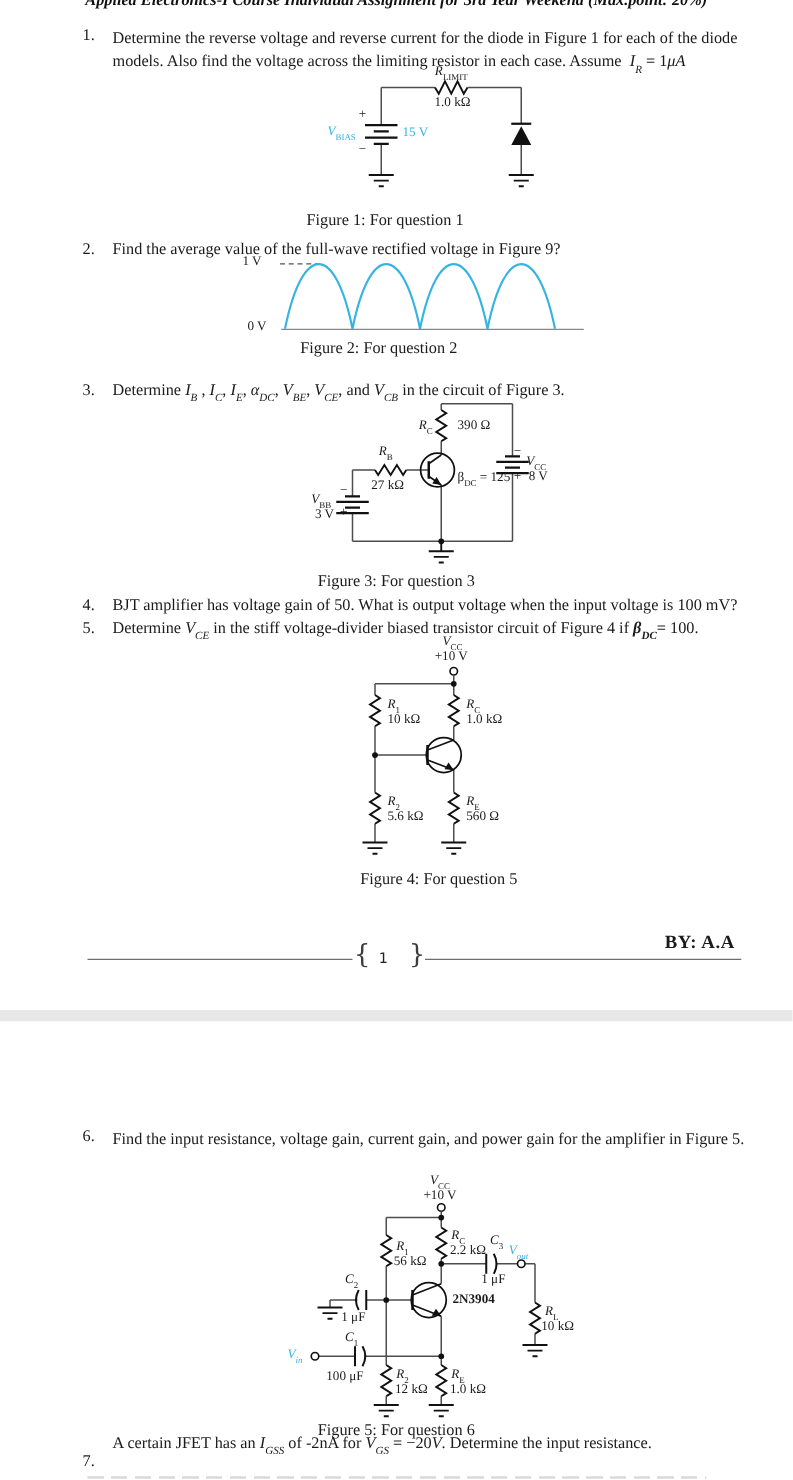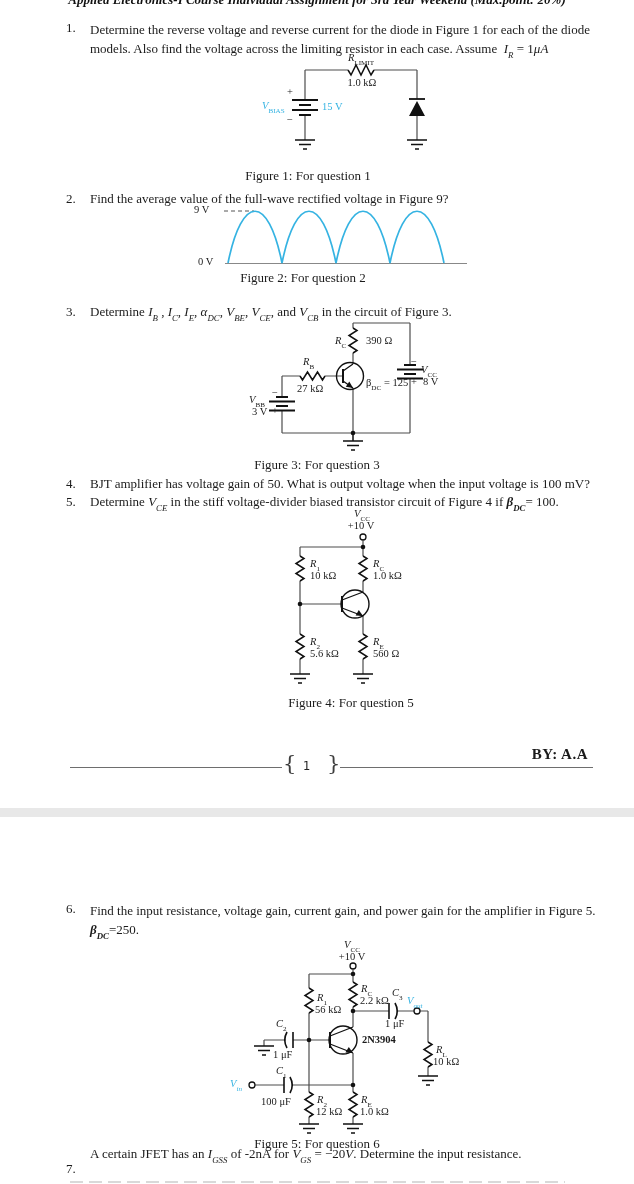--- a/index.html
+++ b/index.html
@@ -158,35 +158,34 @@
 
 <div class="qnum" style="left:66px; top:476px;">4.</div>
 <div class="qtext" style="left:90px; top:476px;">BJT amplifier has voltage gain of 50. What is output voltage when the input voltage is 100 mV?</div>
 
 <div class="qnum" style="left:66px; top:494px;">5.</div>
 <div class="qtext" style="left:90px; top:494px;">Determine <i>V</i><sub><i>CE</i></sub> in the stiff voltage-divider biased transistor circuit of Figure 4 if <b><i>β</i><sub><i>DC</i></sub></b>= 100.</div>
 
 <div class="qnum" style="left:66px; top:901px;">6.</div>
 <div class="qtext" style="left:90px; top:901px;">
   <div class="qline">Find the input resistance, voltage gain, current gain, and power gain for the amplifier in Figure 5.</div>
-  <div class="qline"><b><i>β</i><sub><i>DC</i></sub></b>=250.</div>
 </div>
 
 <div class="qnum" style="left:66px; top:1161px;">7.</div>
 <div class="qtext" style="left:90px; top:1110px;margin-top:36px;">A certain JFET has an <i>I</i><sub><i>GSS</i></sub> of -2nA for <i>V</i><sub><i>GS</i></sub> = −20<i>V</i>. Determine the input resistance.</div>
 
 <div class="cl ctr" style="left:361px; top:52px;"><i>R</i><sub>LIMIT</sub></div>
 <div class="cl ctr" style="left:362px; top:77px;">1.0 kΩ</div>
 <div class="cl" style="left:287px; top:86px;">+</div>
 <div class="cl cyan" style="left:262px; top:100px;"><i>V</i><sub>BIAS</sub></div>
 <div class="cl" style="left:287px; top:114px;">−</div>
 <div class="cl cyan" style="left:322px; top:101px;">15 V</div>
 <div class="caption" style="left:308px; top:156px;margin-top:12px;">Figure 1: For question 1</div>
 
-<div class="cl" style="left:194px; top:204px;">9 V</div>
+<div class="cl" style="left:194px; top:204px;">1 V</div>
 <div class="cl" style="left:198px; top:256px;">0 V</div>
 <div class="caption" style="left:303px; top:270px;">Figure 2: For question 2</div>
 
 <div class="cl" style="left:335px; top:335px;"><i>R</i><sub>C</sub></div>
 <div class="cl" style="left:366px; top:335px;">390 Ω</div>
 <div class="cl" style="left:303px; top:356px;"><i>R</i><sub>B</sub></div>
 <div class="cl" style="left:297px; top:383px;">27 kΩ</div>
 <div class="cl" style="left:366px; top:377px;">β<sub>DC</sub> = 125</div>
 <div class="cl" style="left:272px; top:387px;">−</div>
 <div class="cl" style="left:249px; top:394px;"><i>V</i><sub>BB</sub></div>

